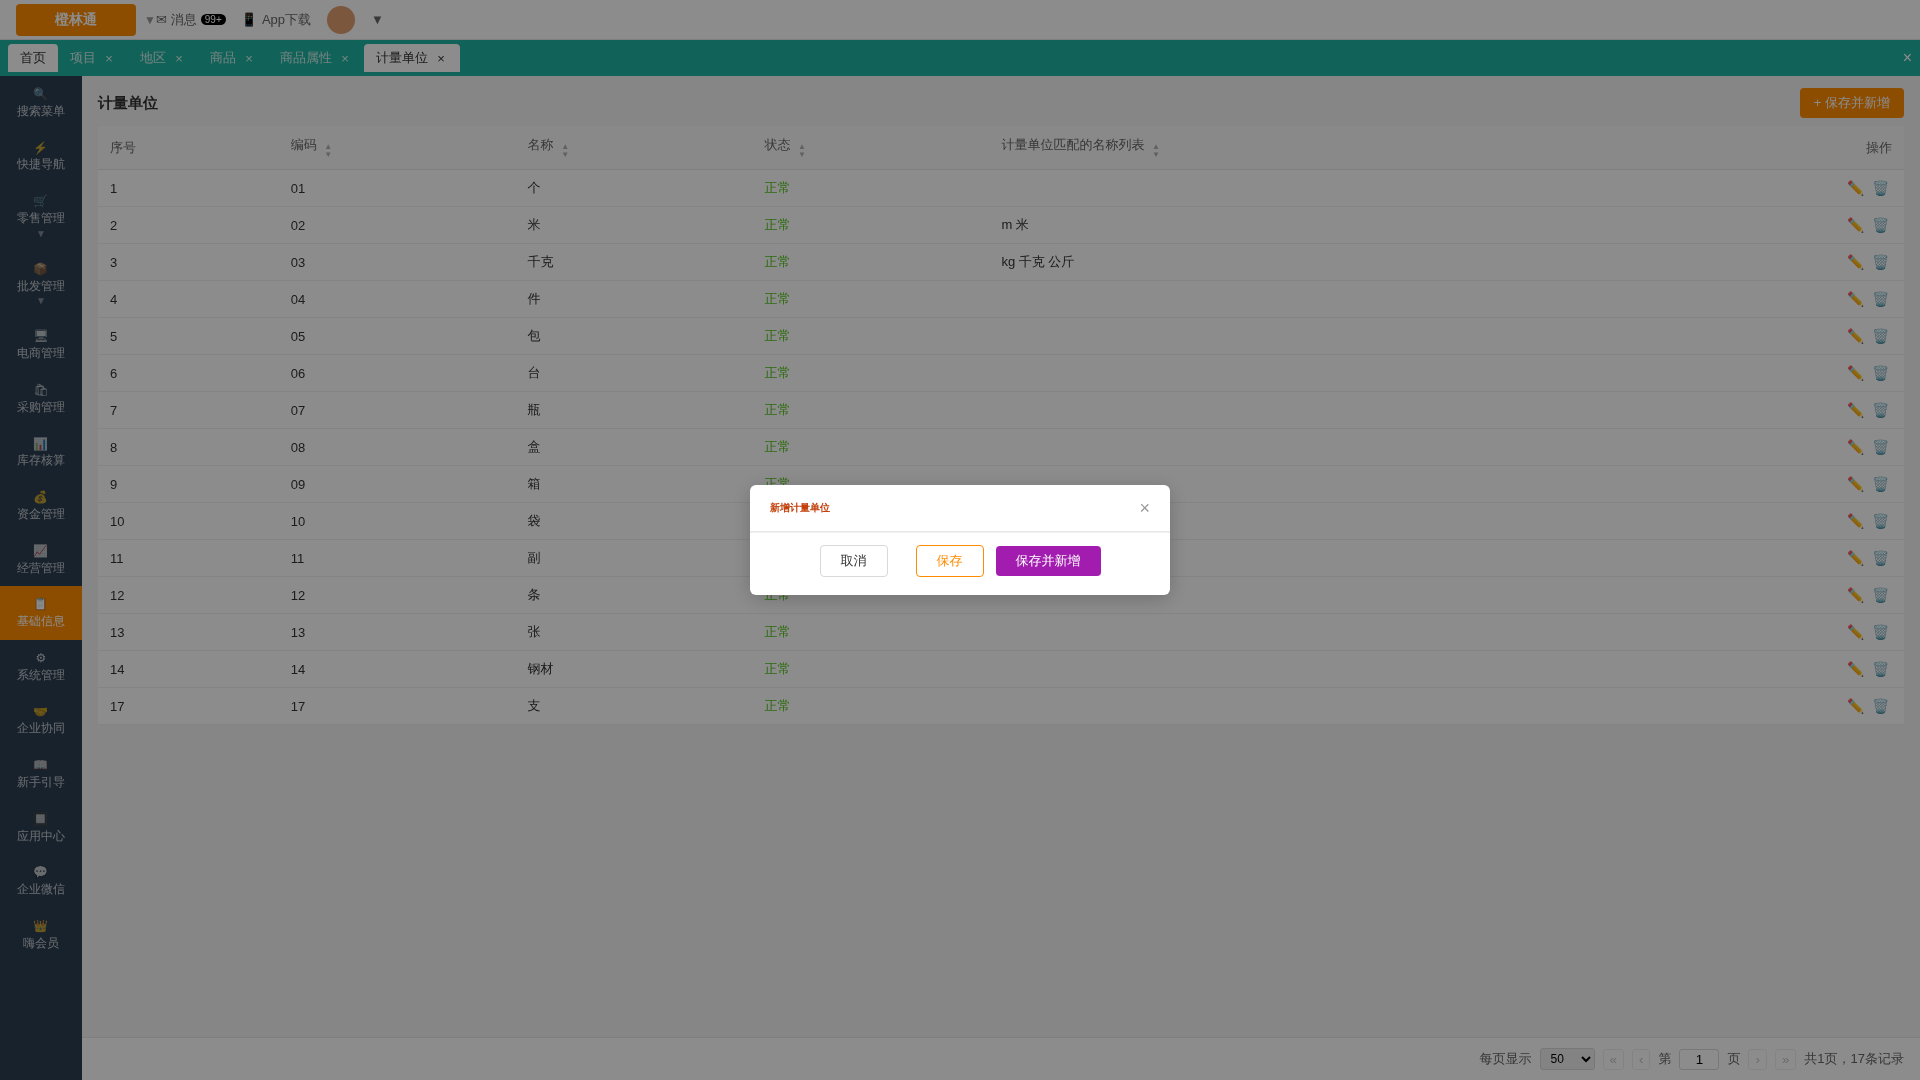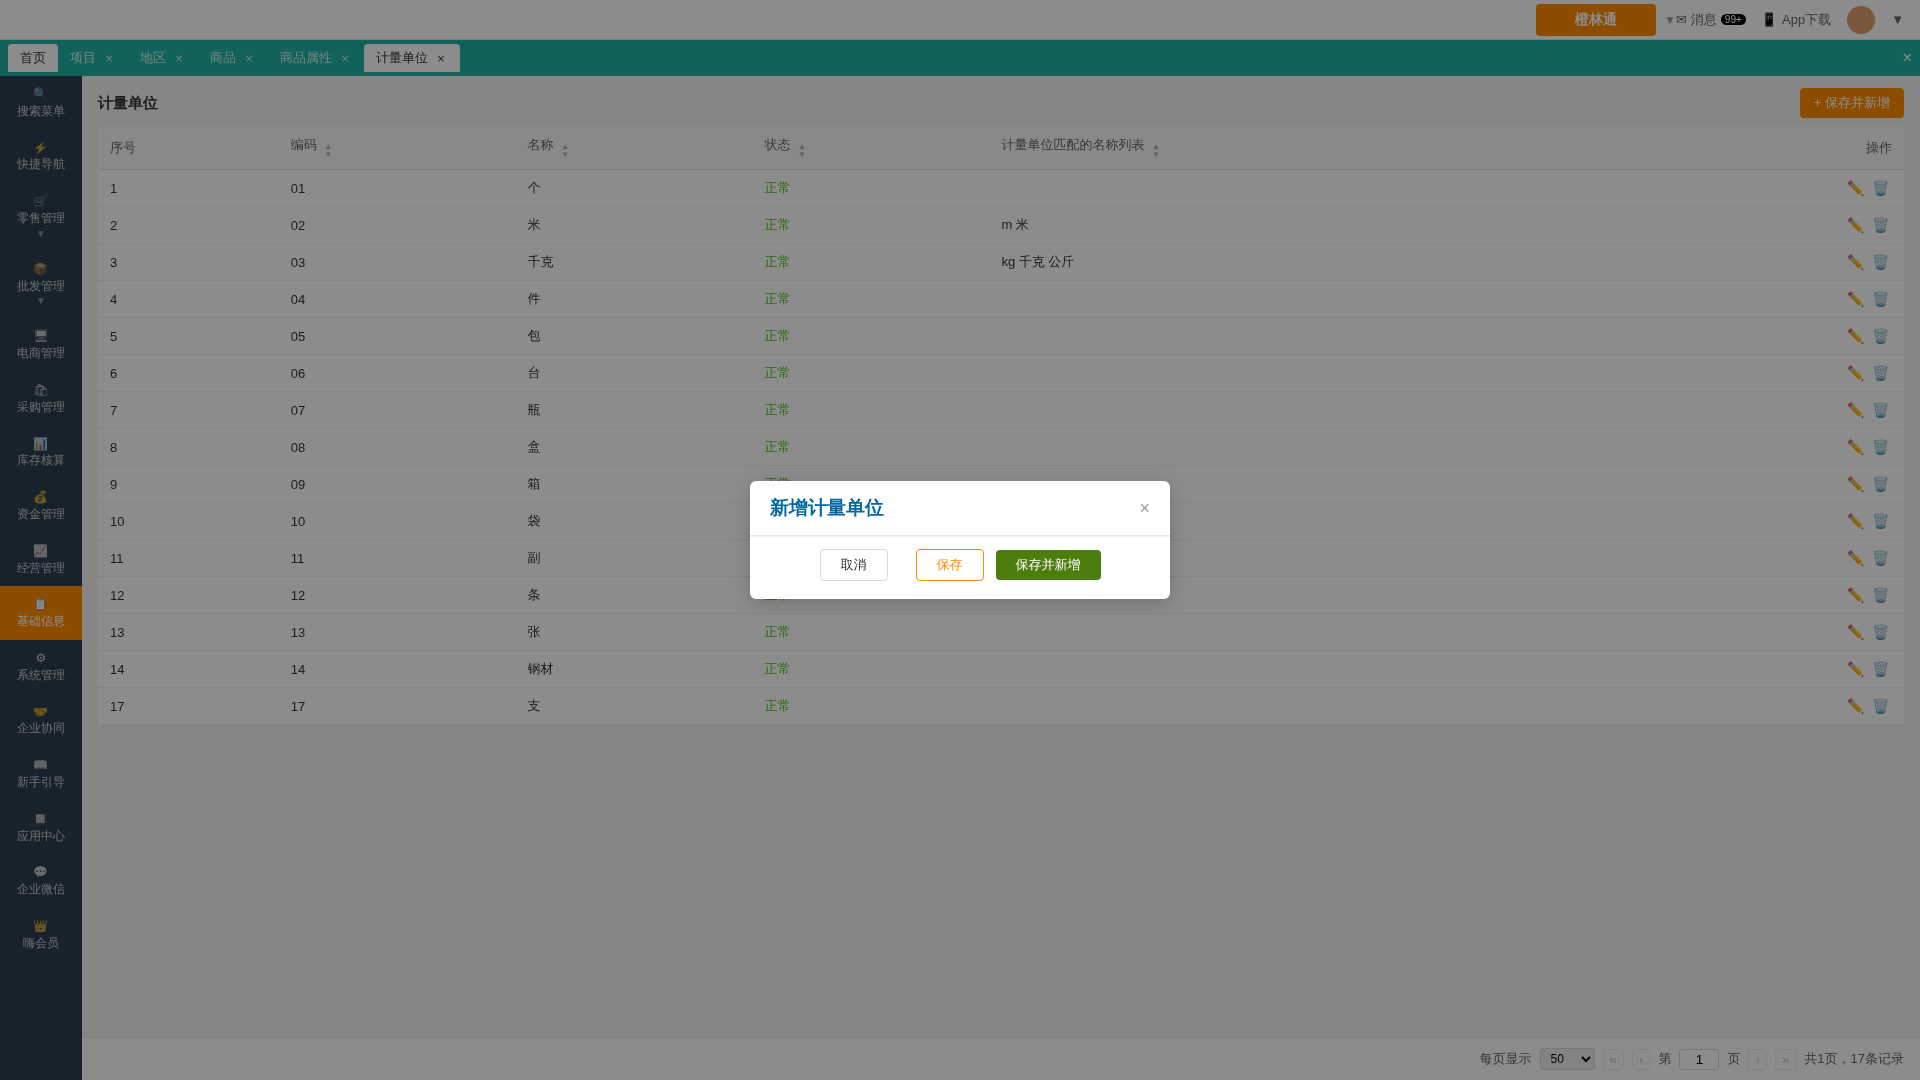--- a/index.html
+++ b/index.html
@@ -1,19 +1,19 @@
 <!DOCTYPE html>
 <html><head>
   <meta charset="utf-8">
   <style>
     * { box-sizing: border-box; margin: 0; padding: 0; }
     body { font-family: "Microsoft YaHei", "PingFang SC", sans-serif; font-size: 13px; background: #f0f2f5; color: #333; height: 1080px; overflow: hidden; display: flex; flex-direction: column; }
 
     
-    .topbar { height: 40px; background: #fff; display: flex; align-items: center; justify-content: flex-end; padding: 0 16px; border-bottom: 1px solid #e8e8e8; flex-shrink: 0; }
+    .topbar { height: 40px; background: #fff; display: flex; align-items: center; justify-content: flex-start; padding: 0 16px; border-bottom: 1px solid #e8e8e8; flex-shrink: 0; }
     .topbar-left { display: flex; align-items: center; gap: 8px; }
     .logo { width: 120px; height: 32px; background: #ff8c00; border-radius: 4px; display: flex; align-items: center; justify-content: center; color: white; font-weight: bold; font-size: 14px; }
     .topbar-right { display: flex; align-items: center; gap: 16px; }
     .topbar-icon { cursor: pointer; color: #666; font-size: 13px; display: flex; align-items: center; gap: 4px; }
     .badge { background: #000000; color: white; border-radius: 8px; font-size: 10px; padding: 0 4px; min-width: 16px; text-align: center; }
     .avatar { width: 28px; height: 28px; border-radius: 50%; background: #ccc; }
 
     
     .tabbar { height: 36px; background: #20b2a0; display: flex; align-items: center; padding: 0 8px; flex-shrink: 0; }
     .tab { display: flex; align-items: center; padding: 0 12px; height: 28px; border-radius: 4px 4px 0 0; cursor: pointer; color: rgba(255,255,255,0.8); font-size: 13px; gap: 6px; }
@@ -48,33 +48,33 @@
     .pagination { padding: 10px 16px; background: #fff; display: flex; align-items: center; justify-content: flex-end; gap: 8px; border-top: 1px solid #e8e8e8; font-size: 13px; color: #666; }
     .page-select { border: 1px solid #d9d9d9; border-radius: 3px; padding: 2px 6px; font-size: 12px; }
     .page-btn { background: none; border: 1px solid #d9d9d9; border-radius: 3px; padding: 2px 6px; cursor: pointer; color: #666; }
     .page-btn:disabled { opacity: 0.4; cursor: not-allowed; }
     .page-input { border: 1px solid #d9d9d9; border-radius: 3px; padding: 2px 6px; width: 40px; text-align: center; }
 
     
     .modal-overlay { position: fixed; inset: 0; background: rgba(0,0,0,0.45); display: flex; align-items: center; justify-content: center; z-index: 1000; }
     .modal { background: #fff; border-radius: 6px; width: 420px; box-shadow: 0 4px 20px rgba(0,0,0,0.2); }
     .modal-header { padding: 14px 20px; border-bottom: 1px solid #e8e8e8; display: flex; align-items: center; justify-content: space-between; }
-    .modal-title { font-size: 19px; font-weight: 600; color: #0369a1; }
+    .modal-title { font-size: 10px; font-weight: 600; color: #c2410c; }
     .modal-close { background: none; border: none; cursor: pointer; color: #999; font-size: 18px; line-height: 1; }
     .modal-body { padding: 24px 28px; }
     .form-row { display: flex; align-items: center; margin-bottom: 20px; }
     .form-label { width: 60px; text-align: right; margin-right: 10px; color: #333; font-size: 13px; flex-shrink: 0; }
     .required-star { color: #f5222d; margin-right: 2px; }
     .form-input { flex: 1; border: none; border-bottom: 1px solid #d9d9d9; padding: 4px 6px; font-size: 13px; outline: none; color: #333; }
     .form-input.highlight { border-bottom-color: #ff8c00; }
     .form-input::placeholder { color: #bbb; }
     .modal-footer { padding: 12px 24px 18px; display: flex; align-items: center; justify-content: center; gap: 12px; border-top: 1px solid #f0f0f0; }
     .btn-cancel { background: #fff; border: 1px solid #d9d9d9; color: #333; padding: 6px 20px; border-radius: 4px; cursor: pointer; font-size: 13px; }
     .btn-save { background: #fff; border: 1px solid #ff8c00; color: #ff8c00; padding: 6px 20px; border-radius: 4px; cursor: pointer; font-size: 13px; margin-left: 16px; }
-    .btn-save-new { background: #4d7c0f; border: none; color: white; padding: 6px 20px; border-radius: 4px; cursor: pointer; font-size: 13px; }
+    .btn-save-new { background: #a21caf; border: none; color: white; padding: 6px 20px; border-radius: 4px; cursor: pointer; font-size: 13px; }
 
     
     .sort-arrows { display: inline-flex; flex-direction: column; margin-left: 4px; opacity: 0.5; line-height: 1; }
     .sort-up { font-size: 8px; }
     .sort-down { font-size: 8px; }
   </style>
 </head>
 <body>
 
 <div class="topbar">

